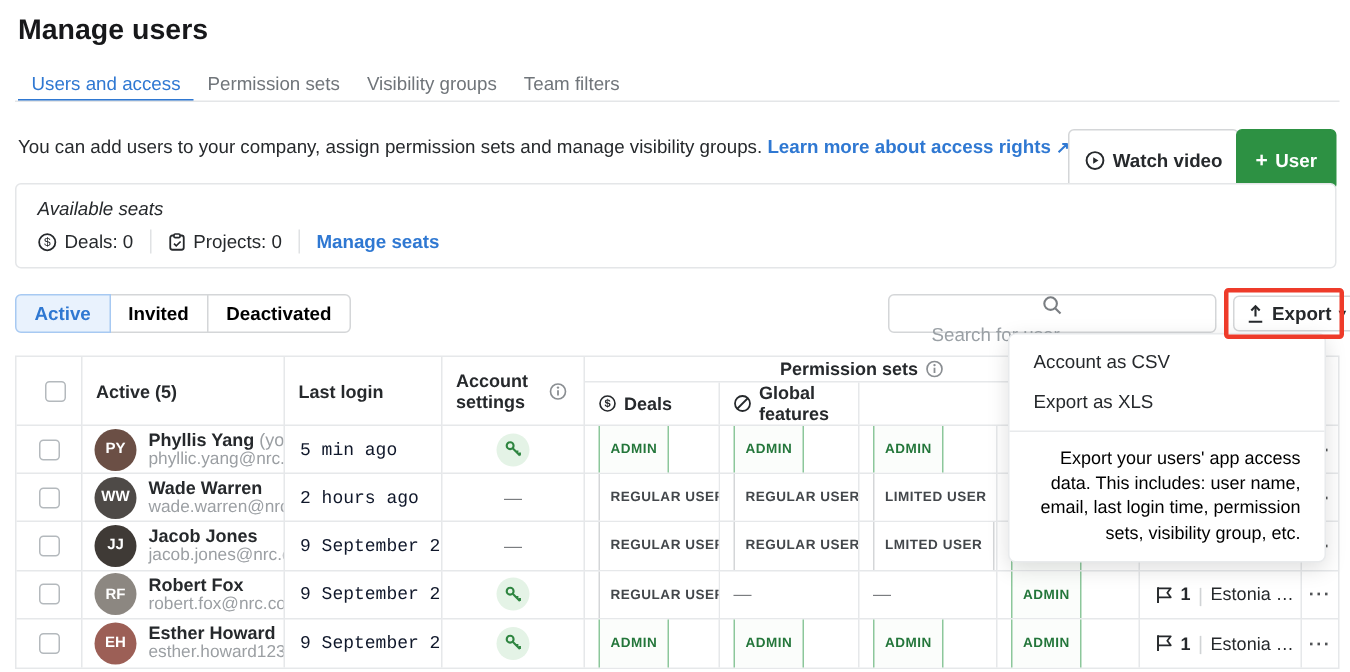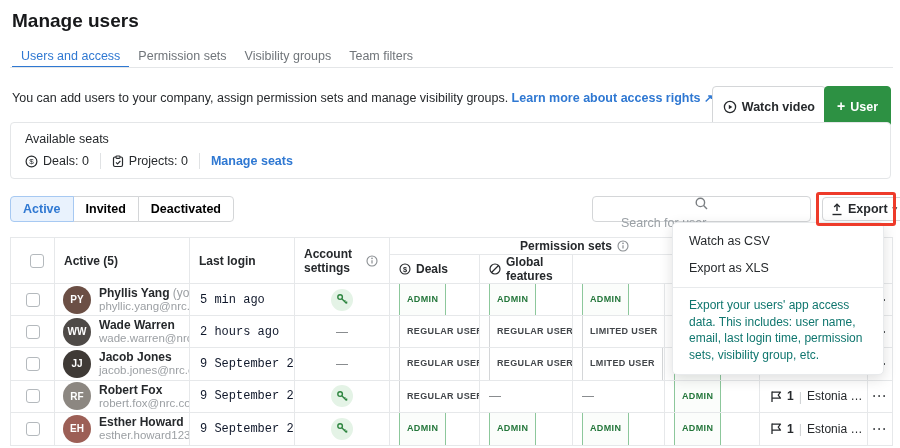--- a/index.html
+++ b/index.html
@@ -22,21 +22,21 @@
   .btn { display:inline-flex; align-items:center; gap:5px; height:41px; padding:0 10px;
          border:1px solid #d4d6d8; border-radius:4px; background:#fff; font-size:12.5px;
          font-weight:700; color:#26292c; cursor:default; white-space:nowrap; }
   .btn-watch { position:absolute; right:74px; top:86px; }
   .btn-user  { position:absolute; right:9px; top:86px; background:#2d9143; border-color:#2d9143; color:#fff; padding:0 12px; }
   .btn-user .plus { font-size:14px; font-weight:700; margin-top:-1px; }
 
   
   .seats { position:absolute; left:10px; top:122px; width:881px; height:57px;
            border:1px solid #e4e6e8; border-radius:4px; background:#fff; }
-  .seats-title { position:absolute; left:14px; top:9px; font-size:12.5px; color:#26292c; }
+  .seats-title { position:absolute; left:14px; top:9px; font-size:12.5px; color:#26292c;font-style:italic; }
   .seats-row { position:absolute; left:14px; top:30px; display:flex; align-items:center; gap:11px; font-size:12.5px; }
   .seats-row .vdiv { width:1px; height:16px; background:#e0e2e4; }
   .seat-item { display:flex; align-items:center; gap:5px; }
 
   
   .filters { position:absolute; left:10px; top:196px; display:flex; height:26px; }
   .fbtn { padding:0 12px; background:#fff; border:1px solid #d4d6d8; font-size:12.5px; font-weight:700;
           color:#000000; line-height:24px; margin-left:-1px; cursor:default; }
   .fbtn:first-child { border-radius:4px 0 0 4px; margin-left:0; }
   .fbtn:last-child { border-radius:0 4px 4px 0; }
@@ -98,21 +98,21 @@
   .group-cell .gname { overflow:hidden; text-overflow:ellipsis; }
 
   .more-cell { justify-content:center; color:#515457; font-weight:700; letter-spacing:1px; font-size:12px; }
 
   
   .dropdown { position:absolute; left:672px; top:222px; width:212px; background:#fff; z-index:50;
               border:1px solid #e8eaec; border-radius:5px; box-shadow:0 4px 14px rgba(0,0,0,.13);
               padding-top:5px; }
   .ditem { padding:5px 16px; font-size:12.5px; color:#26292c; line-height:17px; cursor:default; }
   .ddiv { height:1px; background:#e8eaec; margin:5px 0 4px; }
-  .ddesc { padding:5px 16px 11px; font-size:12px; color:#0f766e; line-height:16.5px; white-space:normal; }
+  .ddesc { padding:5px 16px 11px; font-size:12px; color:#000000; line-height:16.5px; white-space:normal;text-align:right; }
 
   .ic { flex:none; display:inline-flex; }
 </style>
 </head>
 <body>
 
 <div class="screen">
 
   <div class="page-title">Manage users</div>
 
@@ -441,19 +441,19 @@
         <div class="cnt">1</div>
         <div class="sep">|</div>
         <div class="gname">Estonia sales...</div>
       </div>
       <div class="cell more-cell no-r">
         <div>···</div>
       </div>
     </div>
 
   <div class="dropdown">
-    <div class="ditem">Watch as CSV</div>
+    <div class="ditem">Account as CSV</div>
     <div class="ditem">Export as XLS</div>
     <div class="ddiv"></div>
     <div class="ddesc">Export your users' app access data. This includes: user name, email, last login time, permission sets, visibility group, etc.</div>
   </div>
 
 </div>
 
 </body></html>

